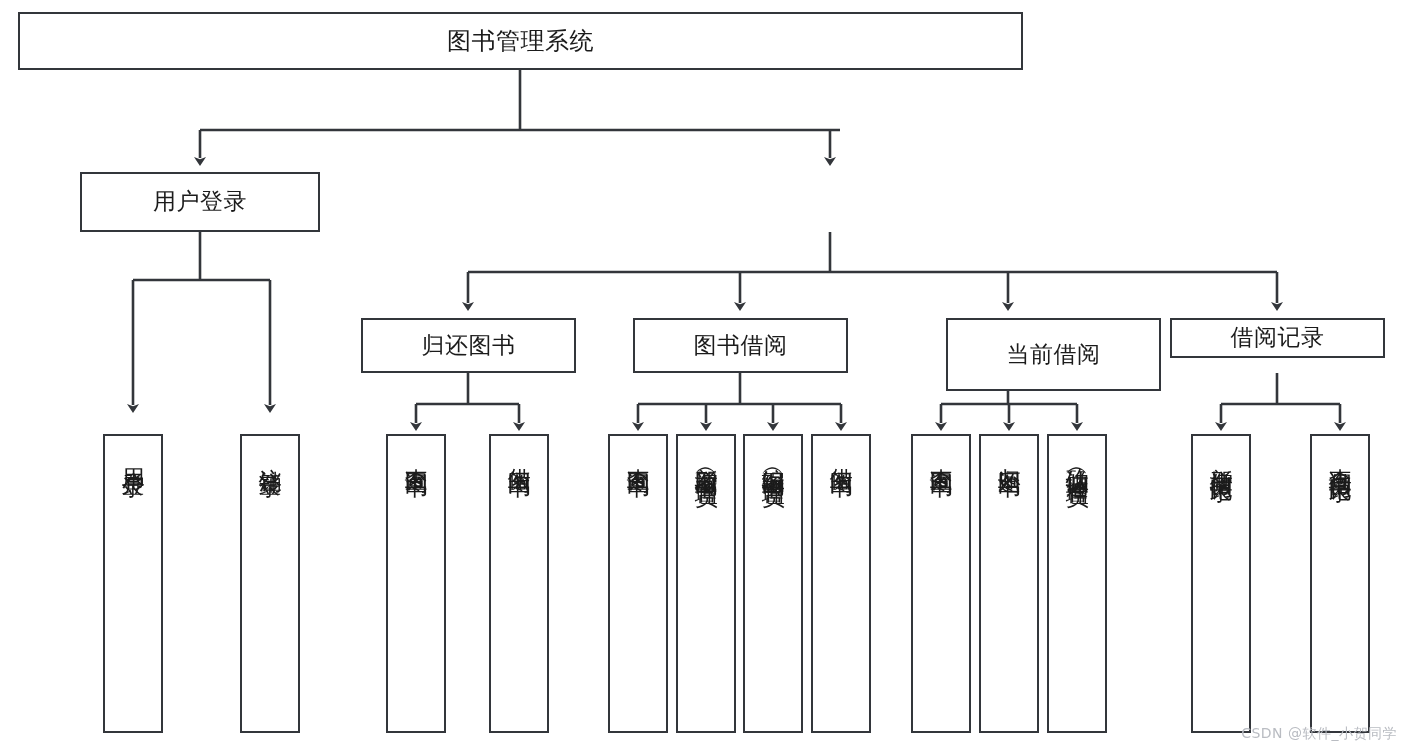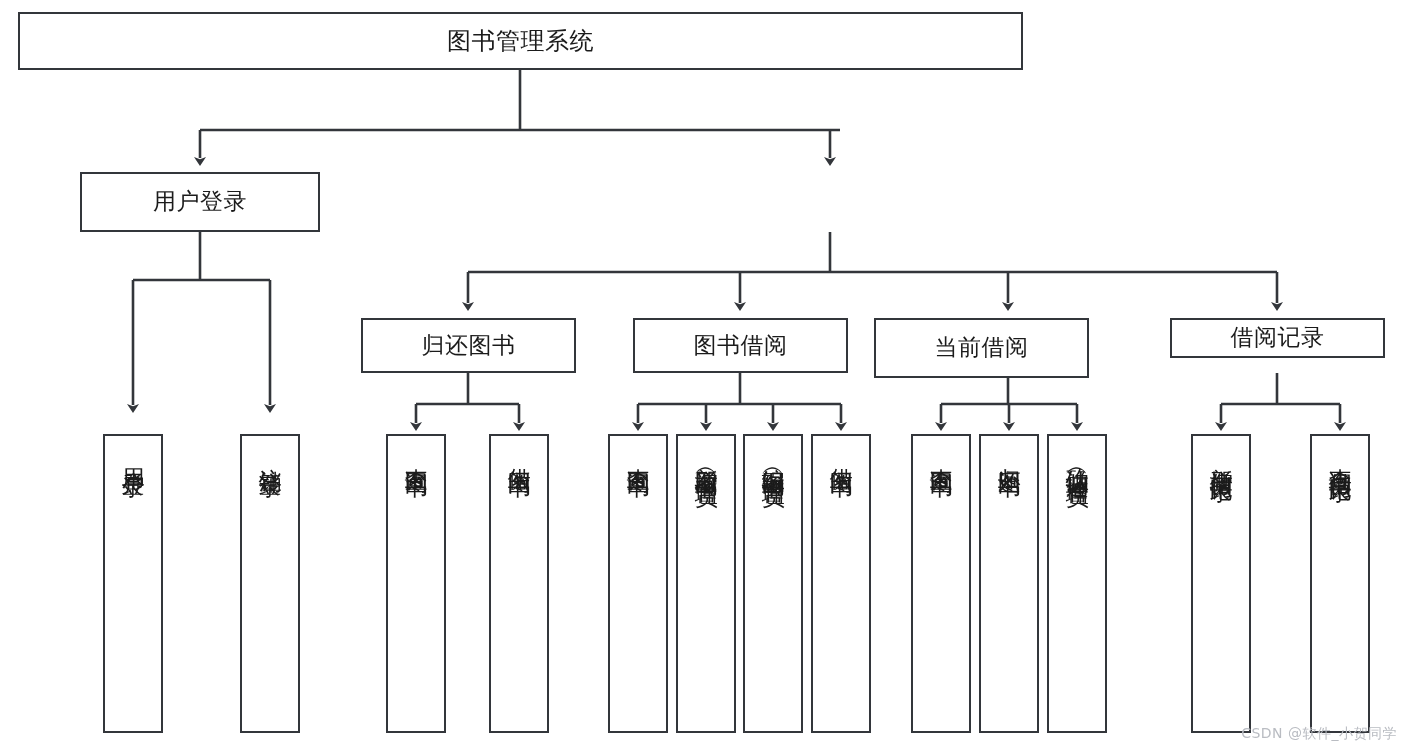--- a/index.html
+++ b/index.html
@@ -141,21 +141,21 @@
 
 
   <div class="node h" style="left:361px; top:318px; width:215px; height:55px;">
     <span class="node-label">归还图书</span>
   </div>
 
   <div class="node h" style="left:633px; top:318px; width:215px; height:55px;">
     <span class="node-label">图书借阅</span>
   </div>
 
-  <div class="node h" style="left:874px; top:318px; width:215px; height:60px;">
+  <div class="node h" style="left:946px; top:318px; width:215px; height:73px;">
     <span class="node-label">当前借阅</span>
   </div>
 
   <div class="node h" style="left:1170px; top:318px; width:215px; height:40px;">
     <span class="node-label">借阅记录</span>
   </div>
 
   <div class="node v" style="left:103px; top:434px; width:60px; height:299px;">
     <span class="node-label">用户登录</span>
   </div>

